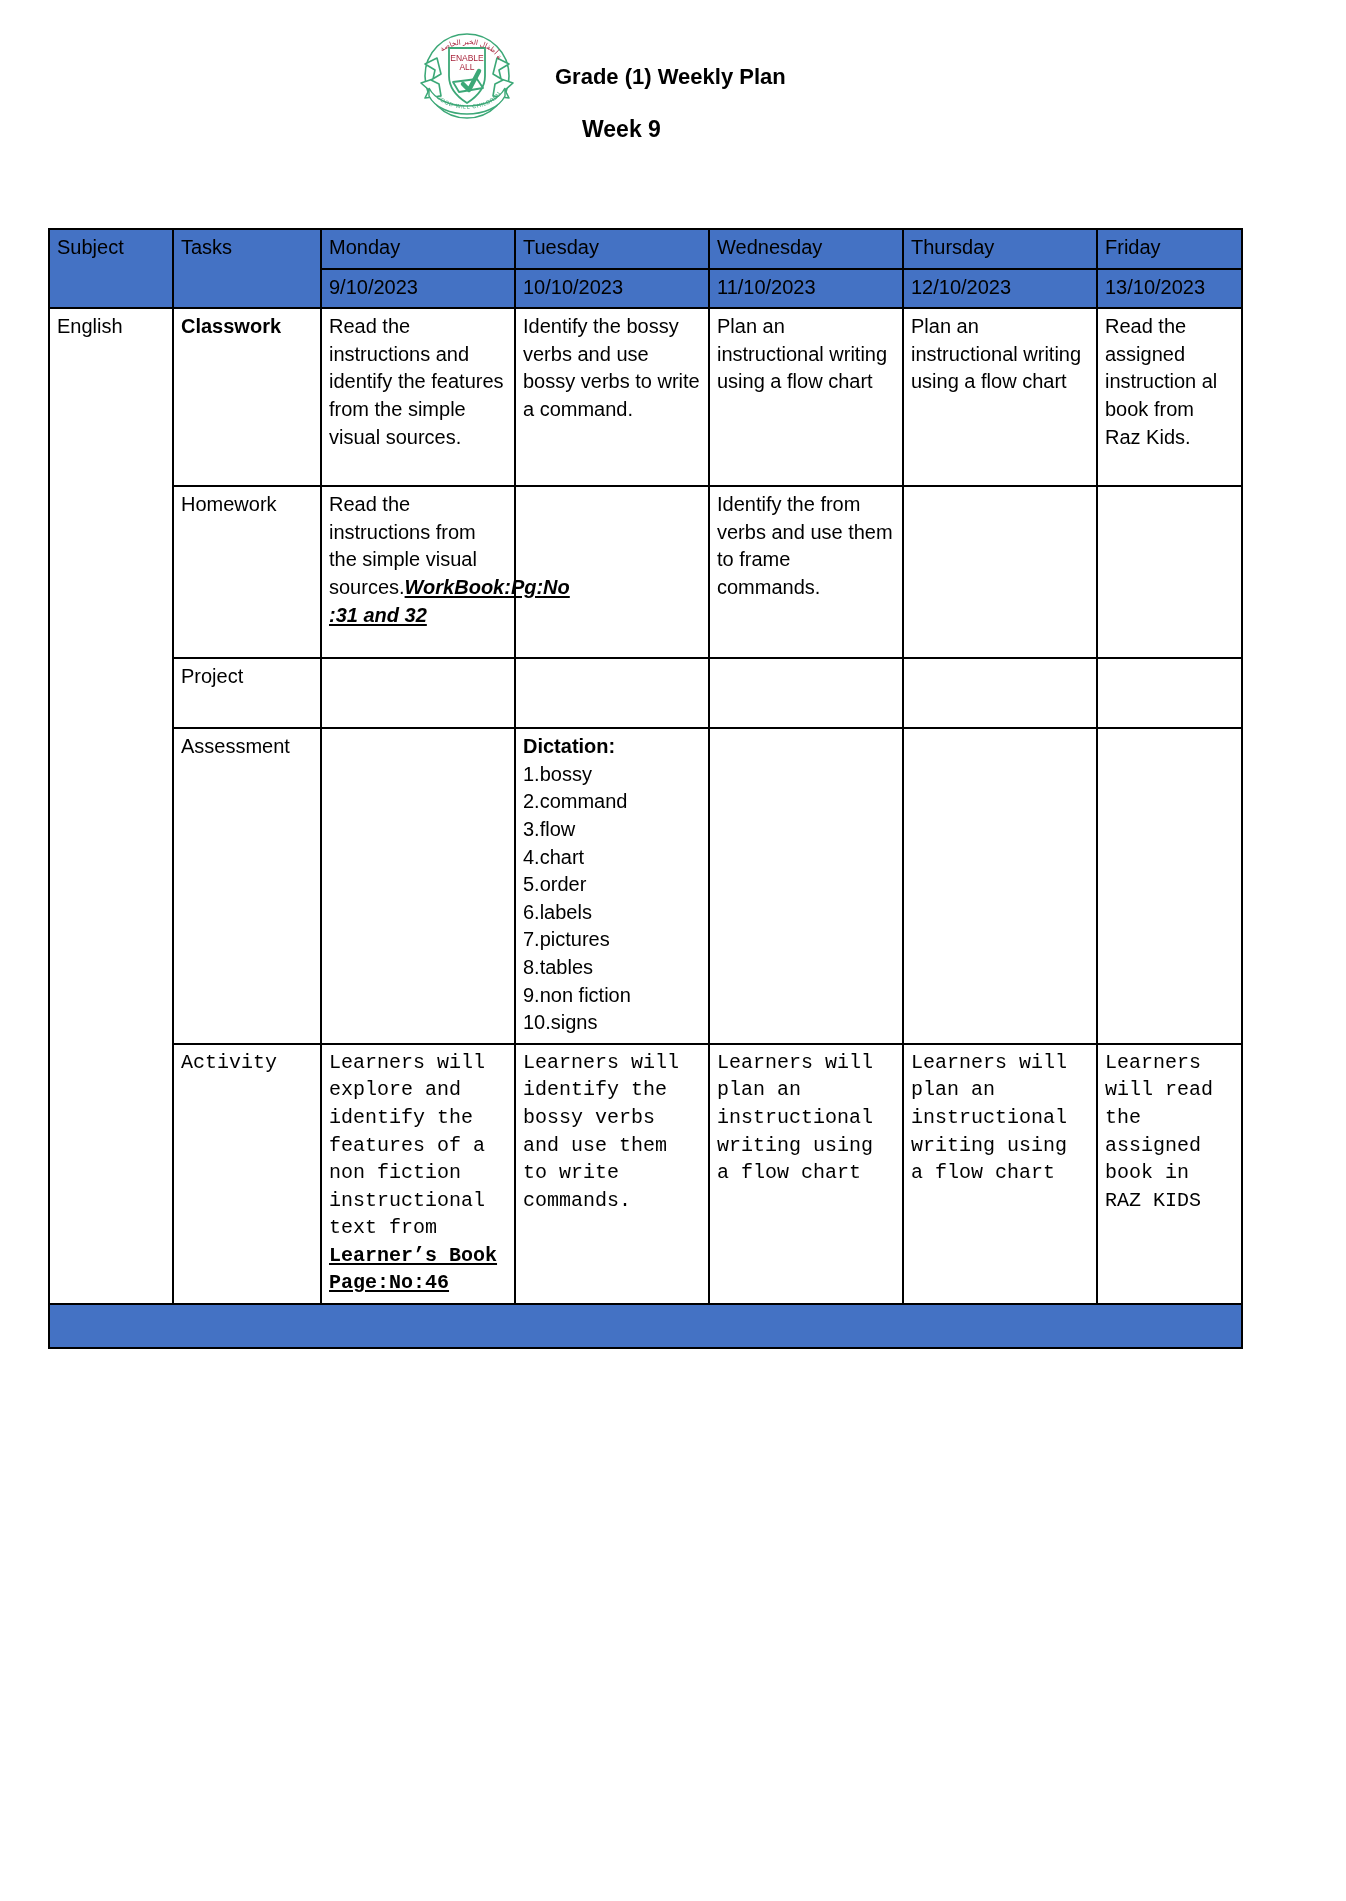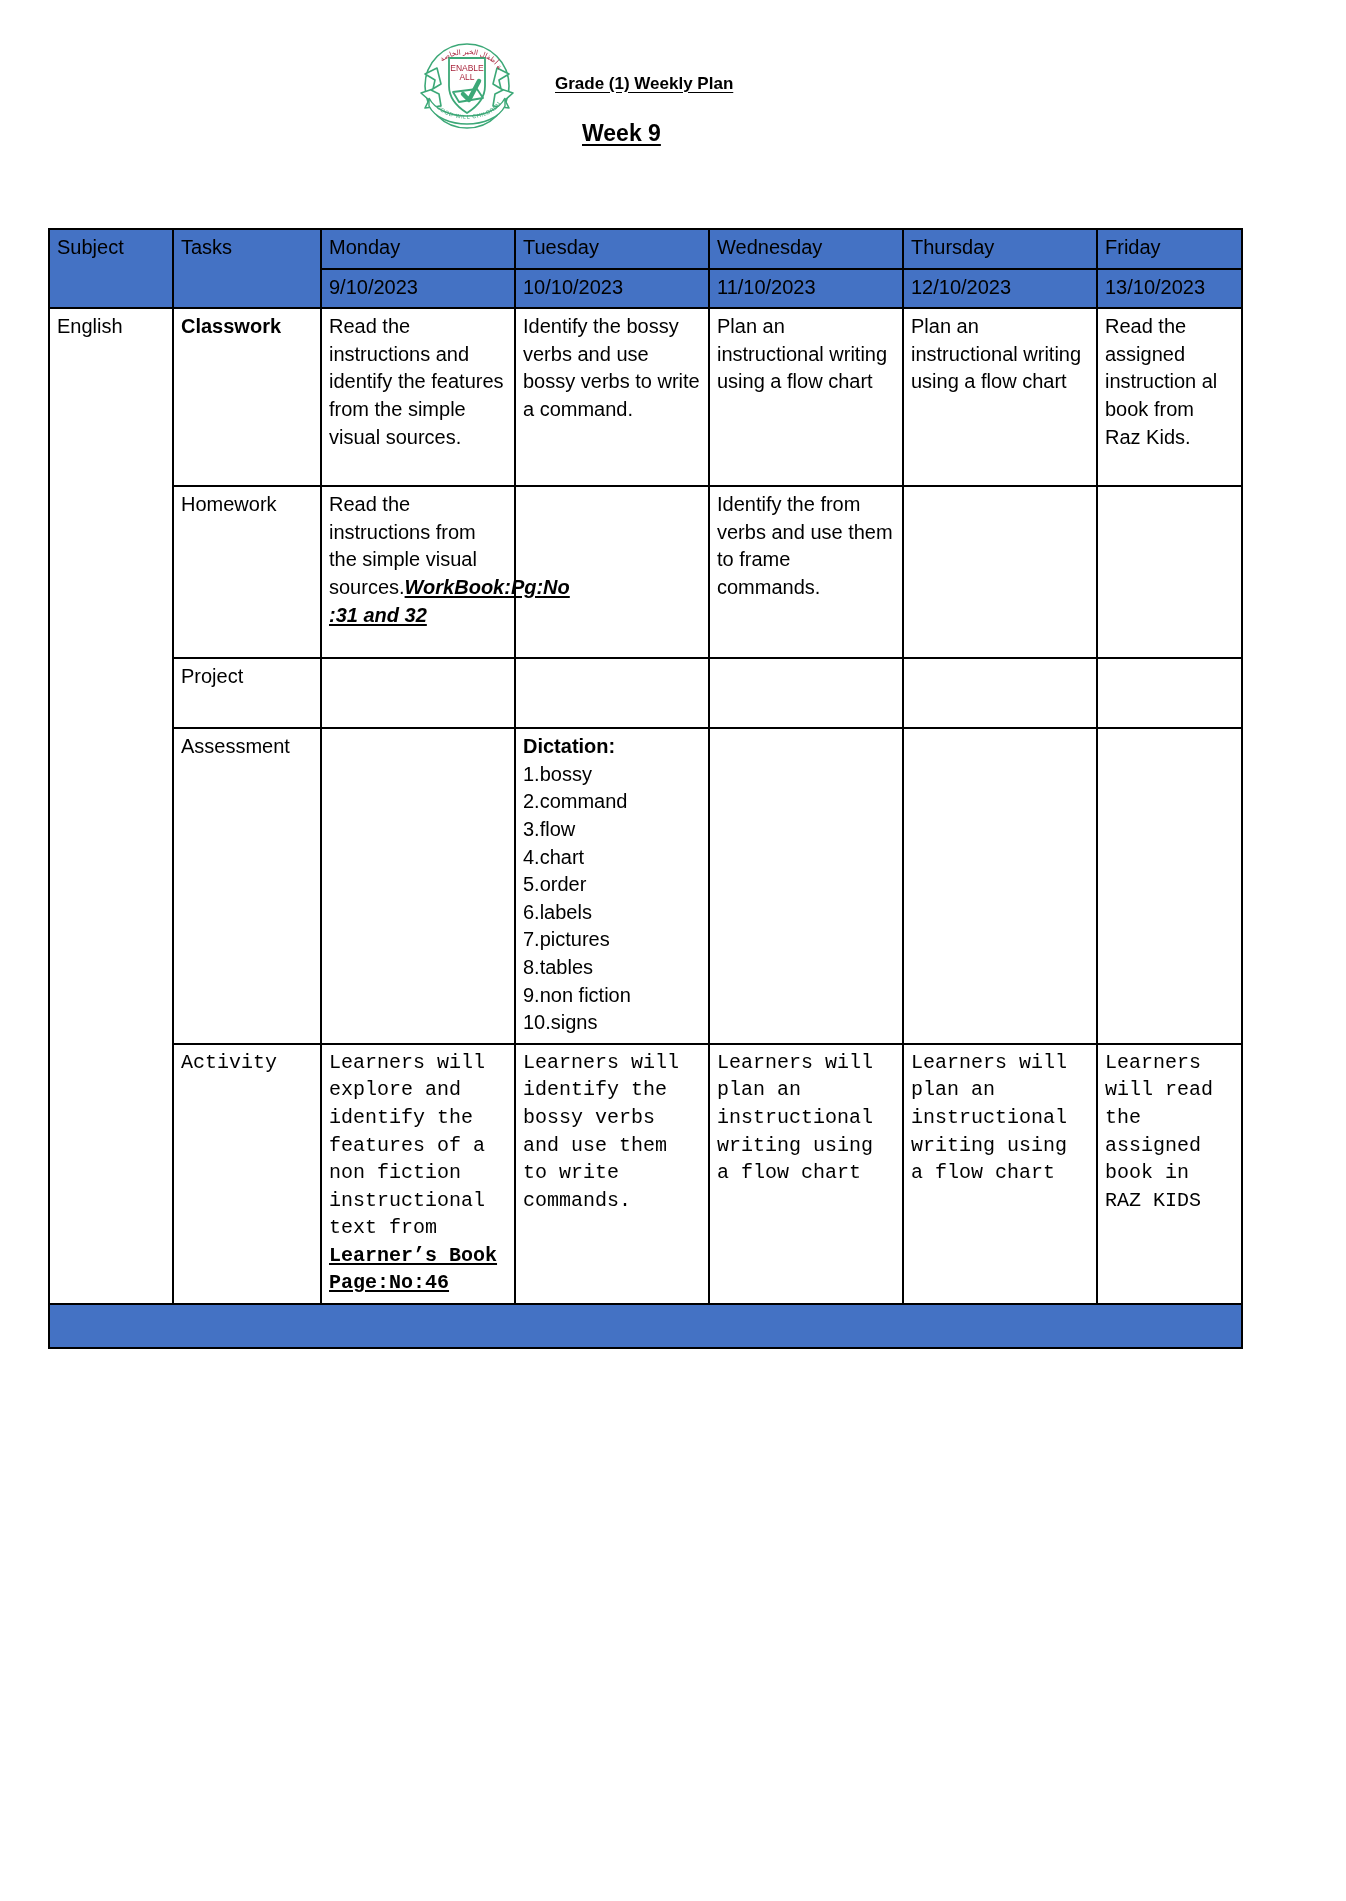--- a/index.html
+++ b/index.html
@@ -20,54 +20,52 @@
     position: absolute;
     left: 0; top: 0;
     width: 1346px;
     height: 1901px;
   }
 
   
   .doc-header {
     position: absolute;
     left: 0;
-    top: 32px;
+    top: 22px;
     width: 1088px;
     height: 140px;
   }
   .logo-wrap {
     position: absolute;
     left: 405px;
     top: 2px;
     width: 124px;
     height: 104px;
   }
   .logo-wrap svg { display: block; }
 
   .header-titles {
     position: absolute;
     left: 529px;
     top: 0;
     width: 500px;
     text-align: left;
   }
   .title-main {
-    font-size: 17px;
-    font-weight: bold;
-    text-decoration: underline;
+    font-size: 22px;
+    font-weight: bold;
     text-underline-offset: 3px;
     line-height: 1.2;
     padding-top: 42px;
     padding-left: 26px;
     white-space: nowrap;
   }
   .title-sub {
     font-size: 23px;
     font-weight: bold;
-    text-decoration: underline;
     text-underline-offset: 3px;
     line-height: 1.2;
     padding-top: 26px;
     padding-left: 53px;
     white-space: nowrap;
   }
 
   
   .plan-table-wrap {
     position: absolute;

